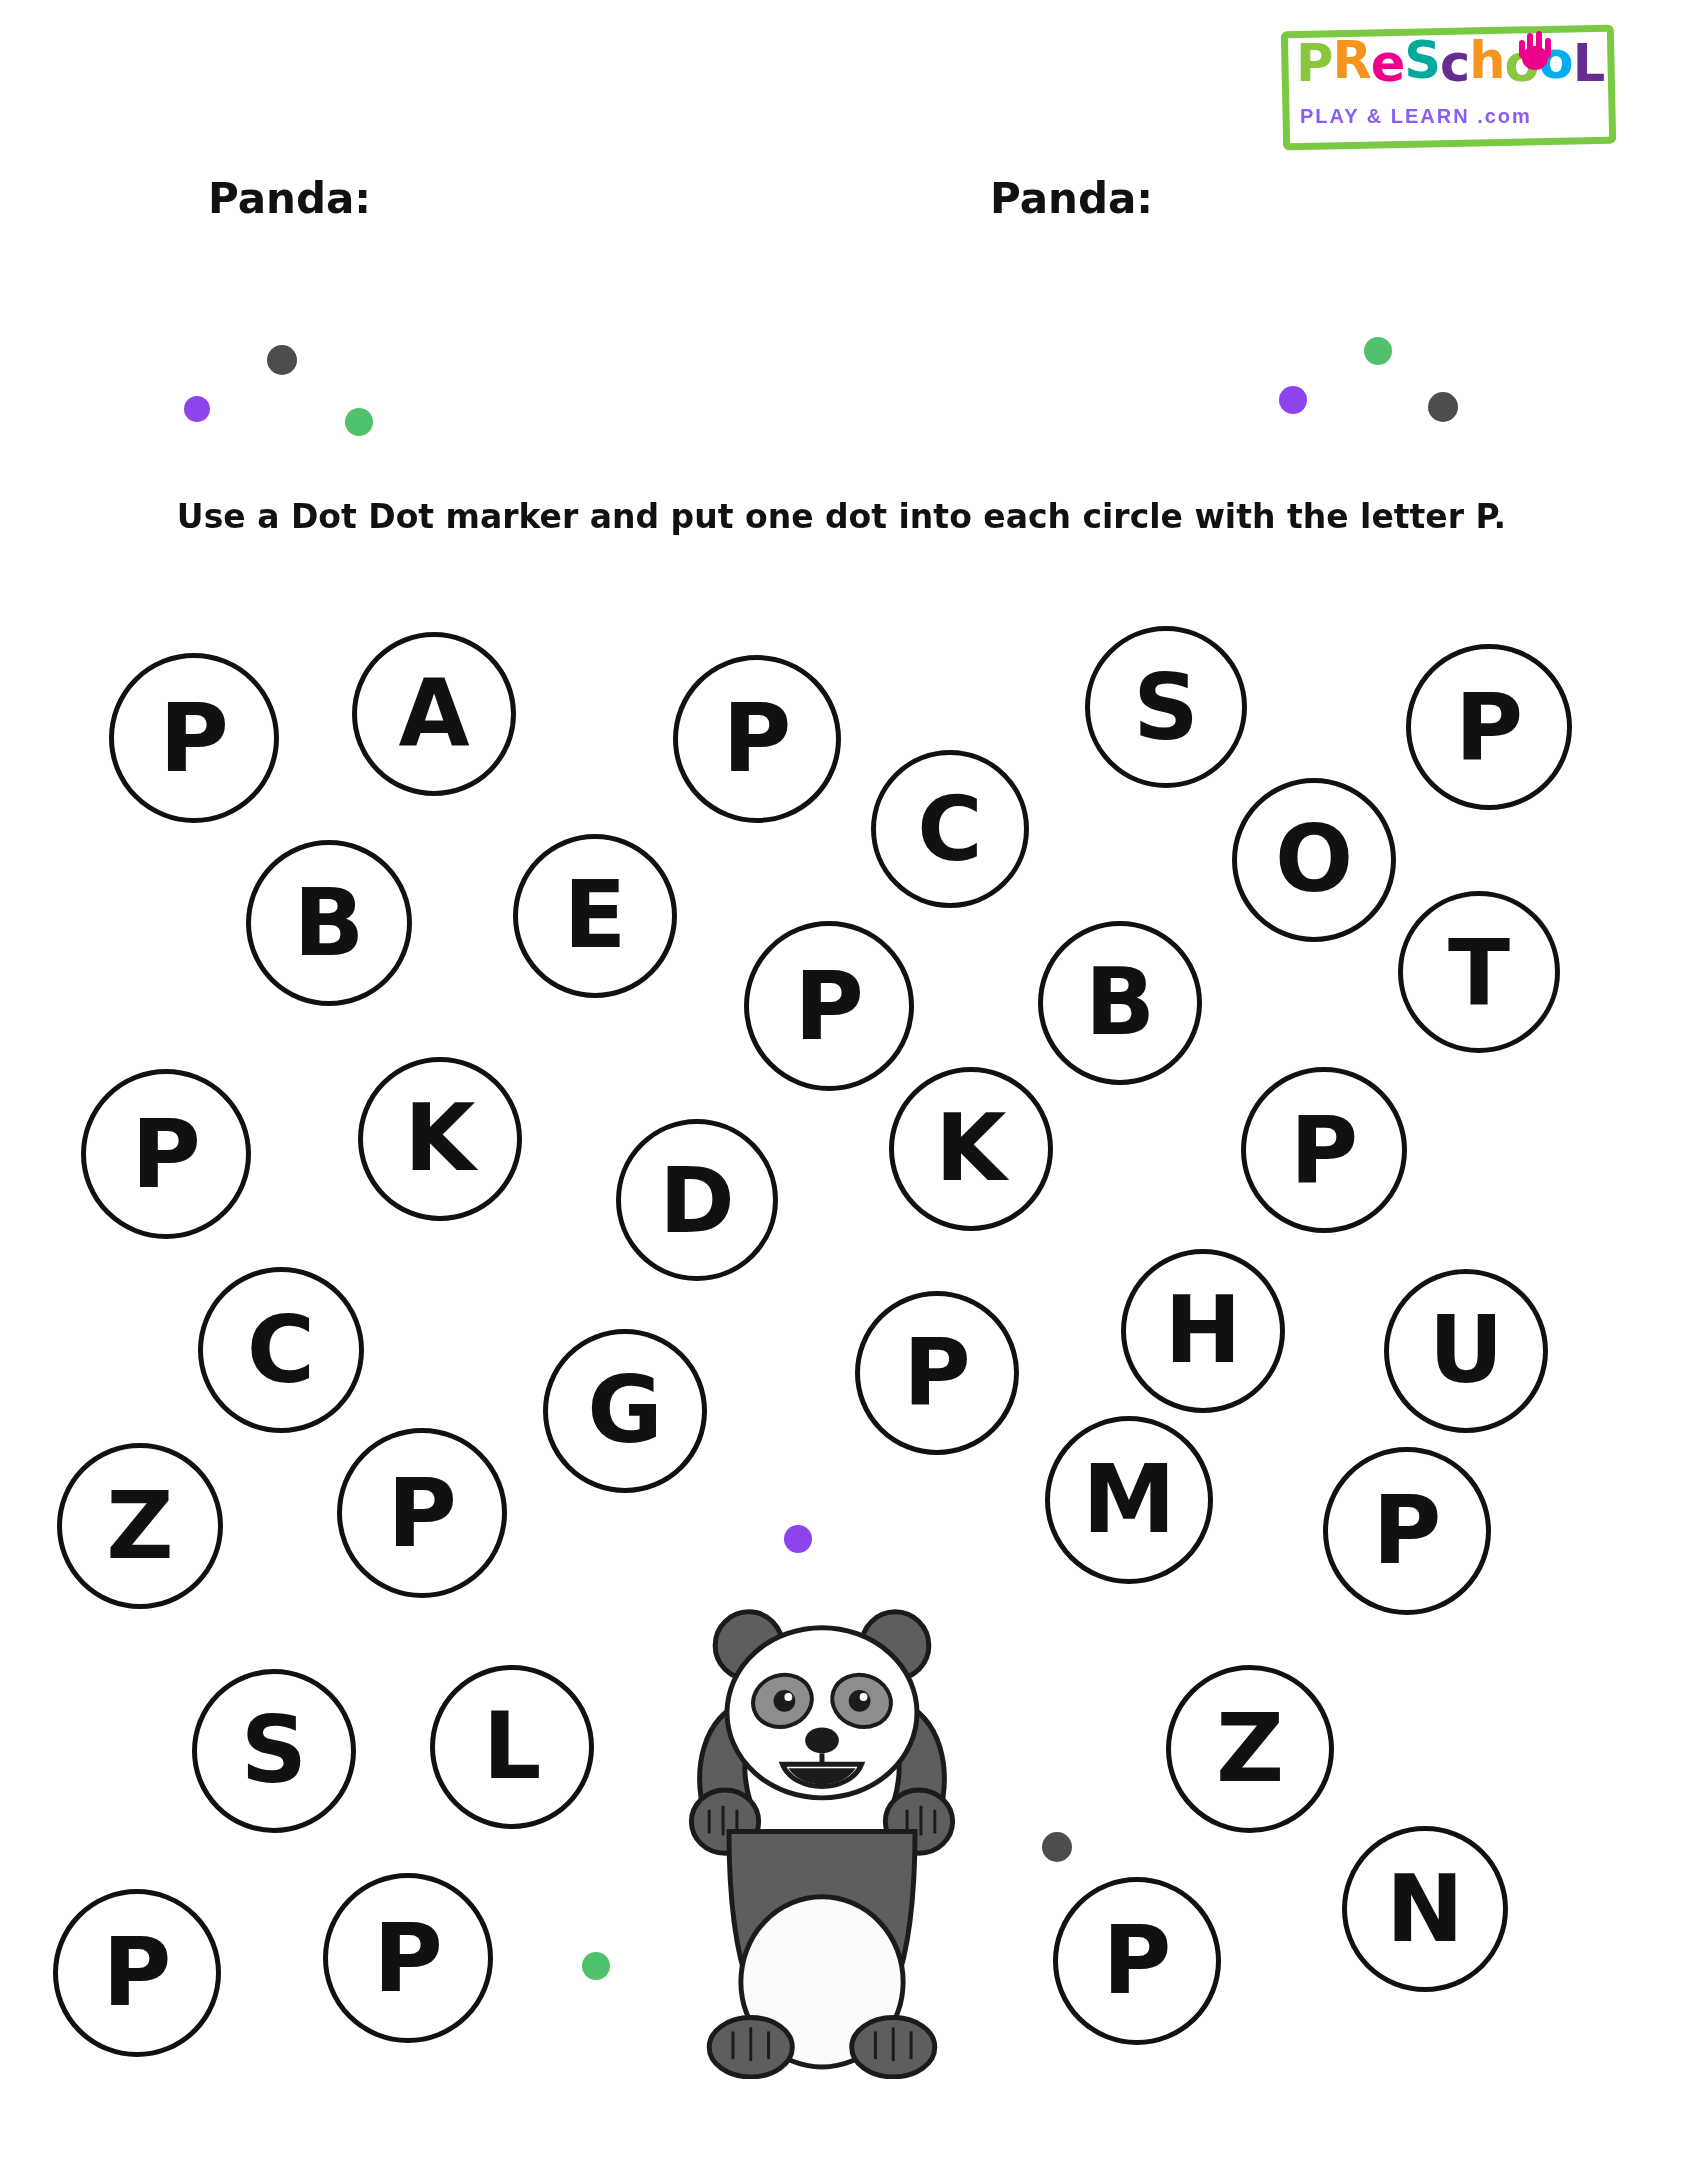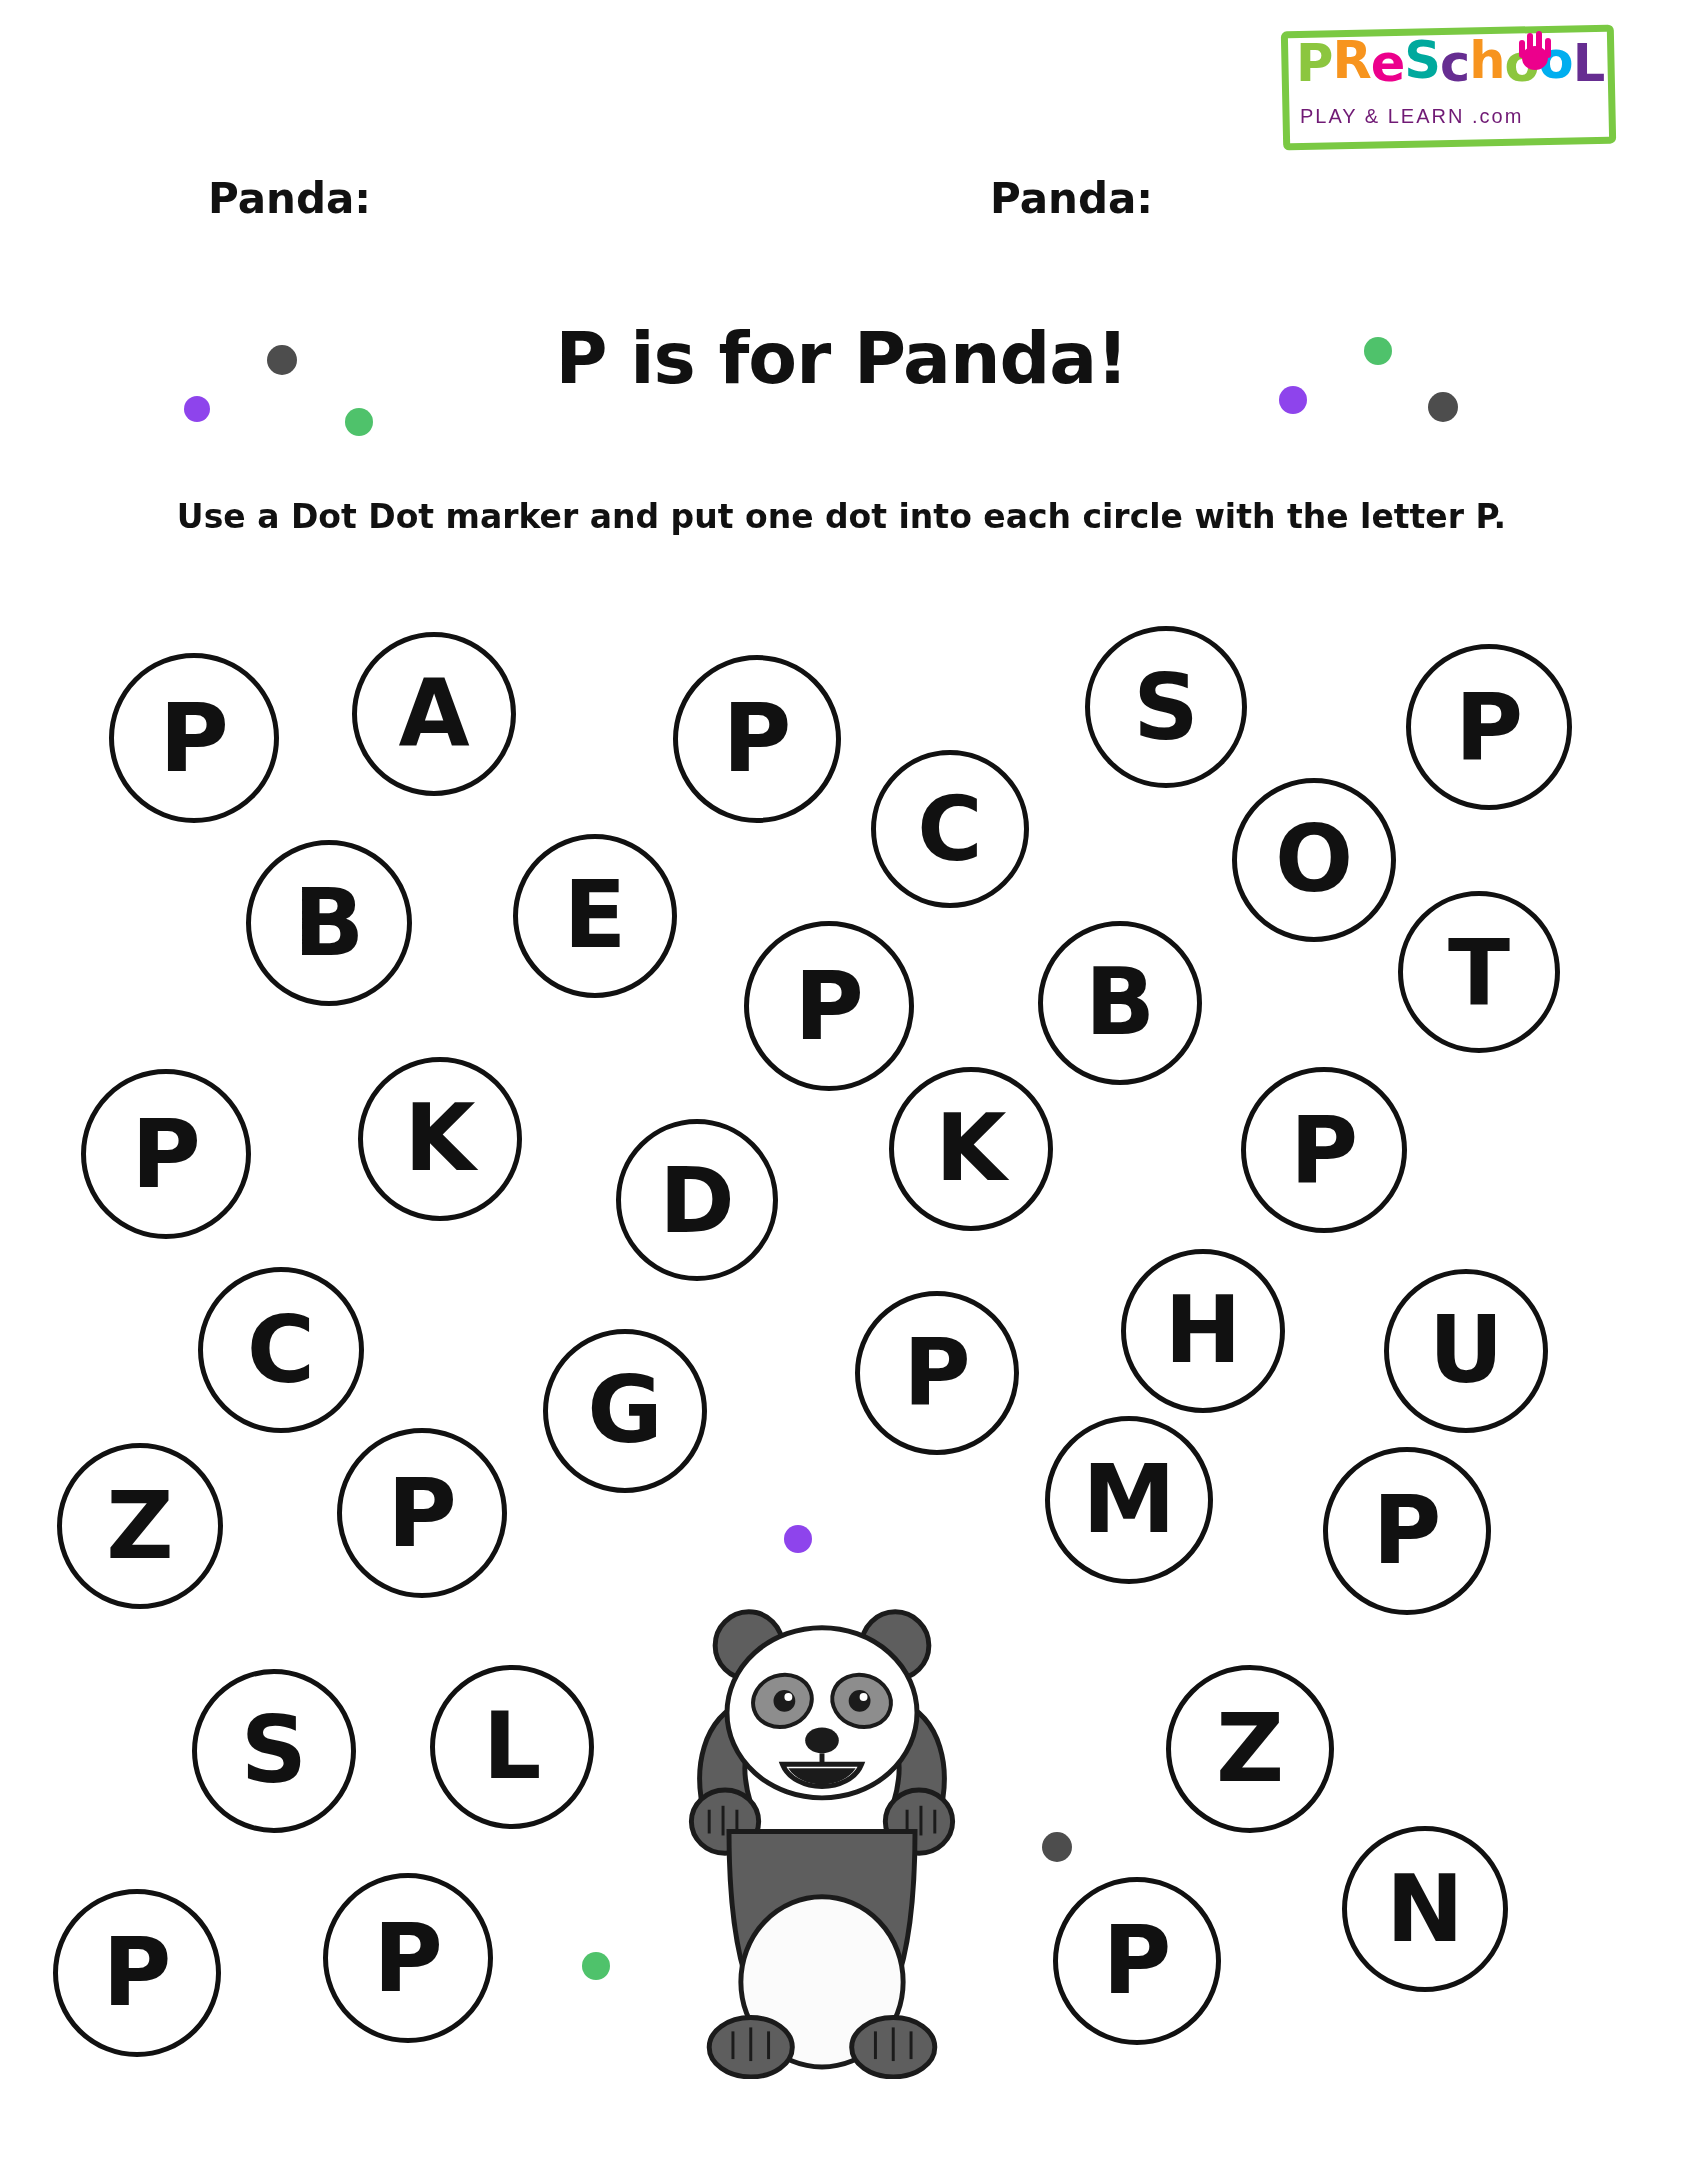--- a/index.html
+++ b/index.html
@@ -46,24 +46,24 @@
     font-weight: bold;
     font-size: 51px;
     letter-spacing: -1px;
     white-space: nowrap;
   }
   .logo-main span { display: inline-block; }
   .logo-sub {
     position: absolute;
     left: 30px; top: 87px;
     font-family: "Liberation Sans", sans-serif;
-    font-weight: normal;
+    font-weight: bold;
     font-size: 20px;
     letter-spacing: 2px;
-    color: #701a75;
+    color: #8b5cf6;
     white-space: nowrap;
   }
   .logo-hand {
     position: absolute;
     left: 244px; top: 8px;
     width: 42px; height: 46px;
   }
 
   
   .field-label {
@@ -149,21 +149,20 @@
         <rect x="13" y="7" width="6" height="24" rx="3"></rect>
         <rect x="22" y="5" width="6" height="26" rx="3"></rect>
         <rect x="31" y="12" width="6" height="20" rx="3"></rect>
       </g>
     </svg>
   </div>
 
   <div class="field-label" id="name-label">Panda:</div>
   <div class="field-label" id="date-label">Panda:</div>
 
-  <div class="title">P is for Panda!</div>
   <div class="subtitle">Use a Dot Dot marker and put one dot into each circle with the letter P.</div>
 
   <div id="dots-layer">
       <div class="deco-dot" style="left: 184px; top: 396px; width: 26px; height: 26px; background: rgb(142, 68, 236);"></div>
       <div class="deco-dot" style="left: 267px; top: 345px; width: 30px; height: 30px; background: rgb(77, 77, 77);"></div>
       <div class="deco-dot" style="left: 345px; top: 408px; width: 28px; height: 28px; background: rgb(79, 194, 107);"></div>
       <div class="deco-dot" style="left: 1364px; top: 337px; width: 28px; height: 28px; background: rgb(79, 194, 107);"></div>
       <div class="deco-dot" style="left: 1279px; top: 386px; width: 28px; height: 28px; background: rgb(142, 68, 236);"></div>
       <div class="deco-dot" style="left: 1428px; top: 392px; width: 30px; height: 30px; background: rgb(77, 77, 77);"></div>
       <div class="deco-dot" style="left: 784px; top: 1525px; width: 28px; height: 28px; background: rgb(142, 68, 236);"></div>

